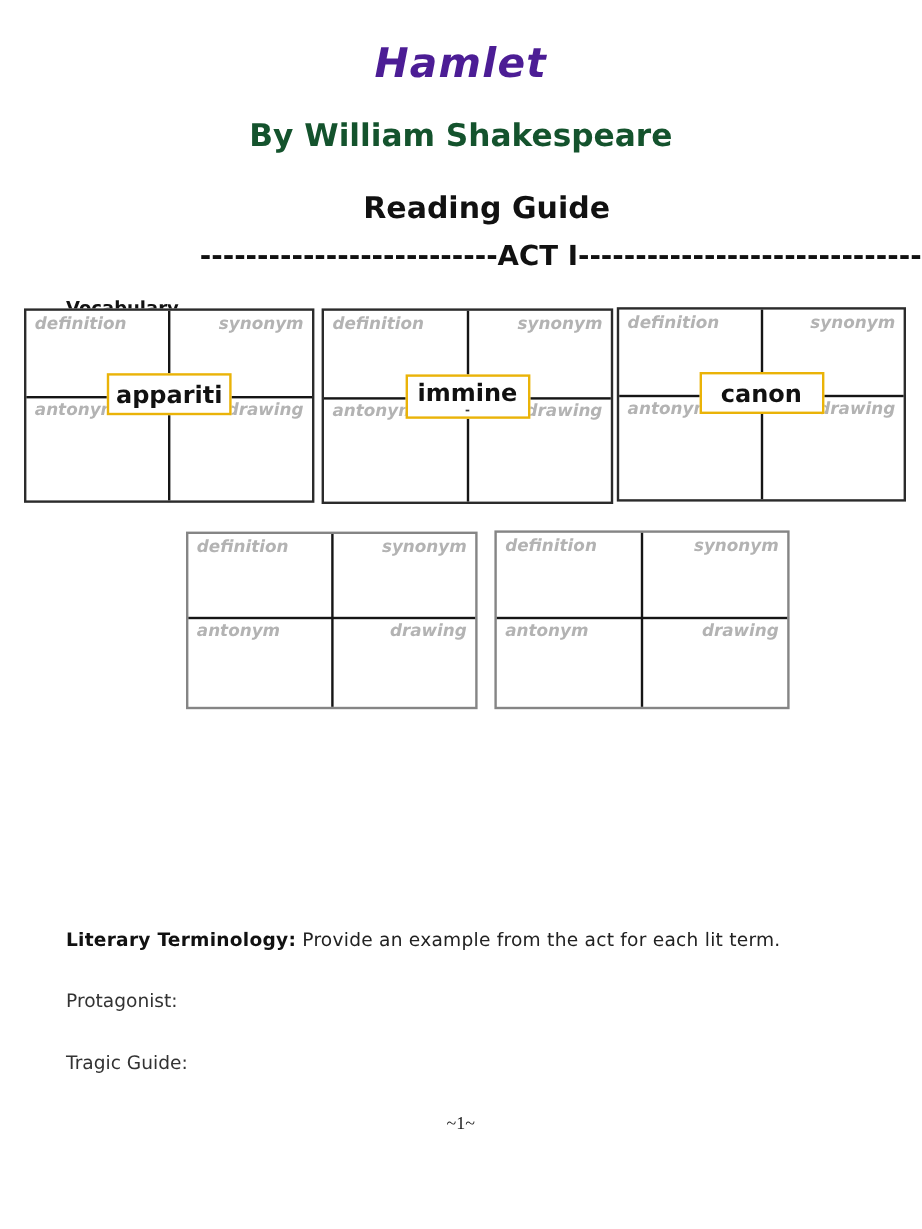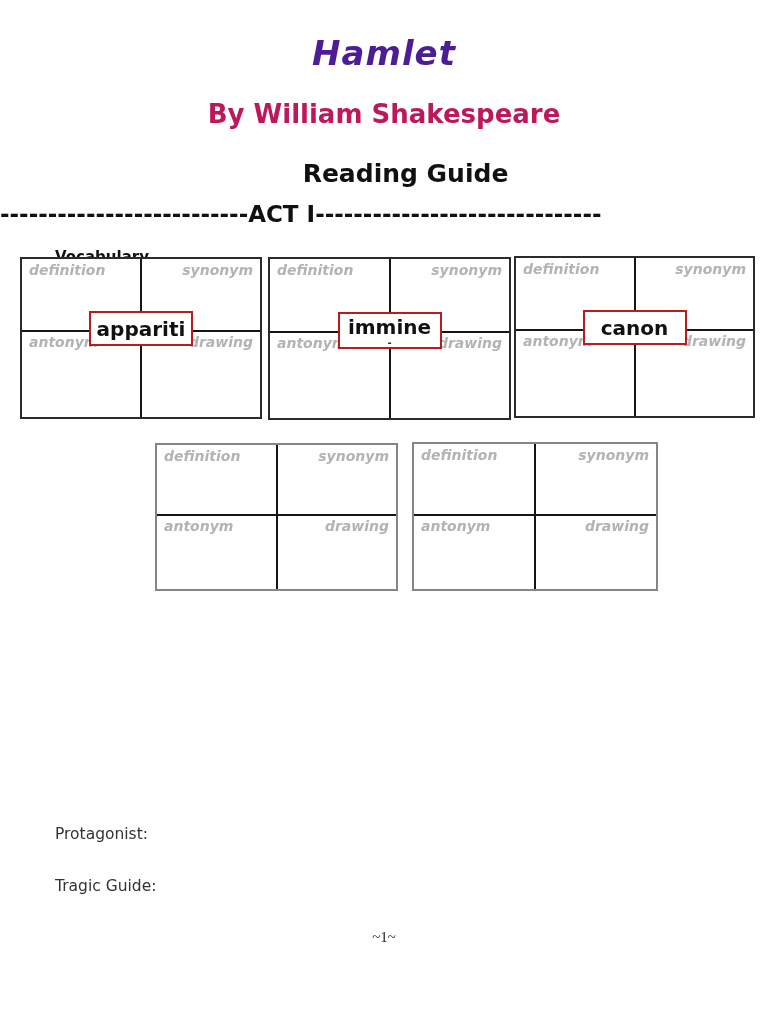--- a/index.html
+++ b/index.html
@@ -10,29 +10,29 @@
     overflow:hidden; margin:0 auto;
   }
   
   .doc-title {
     position:absolute; top:33px; left:0; width:100%;
     text-align:center; font-size:34px; font-weight:bold; font-style:italic;
     color:#4c1d95; letter-spacing:1px;
   }
   .author-line {
     position:absolute; top:99px; left:0; width:100%;
-    text-align:center; font-size:26px; font-weight:bold; color:#be185d;
+    text-align:center; font-size:26px; font-weight:bold; color:#14532d;
   }
   .subtitle {
     position:absolute; top:159px; left:0; width:100%;
     text-align:center; font-size:25px; font-weight:bold; color:#111;padding-left:43px;
   }
   .act-divider {
     position:absolute; top:201px; left:0; width:100%;
-    text-align:left; font-size:23px; font-weight:bold; color:#111;
+    text-align:right; font-size:23px; font-weight:bold; color:#111;
     white-space:nowrap; letter-spacing:0px;
   }
   .vocab-label {
     position:absolute; top:248px; left:55px;
     font-size:15px; font-weight:bold; color:#111;
   }
   
   .vbox { position:absolute; background:#fff;padding-left:39px; }
   .vbox.row1 { border:2px solid #2b2b2b; }
   .vbox.row2 { border:2px solid #858585; }
@@ -50,21 +50,21 @@
     color:#b3b3b3; z-index:1; white-space:nowrap;
   }
   .ql.tl { top:3px; left:7px; }
   .ql.tr { top:3px; right:7px; }
   .row1 .ql.bl { top:calc(45% + 4px); left:7px; }
   .row1 .ql.br { top:calc(45% + 4px); right:7px; }
   .row2 .ql.bl { top:calc(48% + 4px); left:7px; }
   .row2 .ql.br { top:calc(48% + 4px); right:7px; }
   .wordbox {
     position:absolute; left:50%; transform:translateX(-50%);
-    z-index:2; background:#fff; border:2px solid #b91c1c;
+    z-index:2; background:#fff; border:2px solid #eab308;
     min-width:104px; max-width:108px; min-height:35px;
     display:flex; flex-direction:column; align-items:center; justify-content:center;
     padding:1px 2px; overflow:hidden;
   }
   .row1 .wordbox { top:calc(45% - 19px); }
   .row2 .wordbox { top:calc(48% - 19px); }
   .wordbox .w {
     font-size:20px; font-weight:bold; color:#111; line-height:24px;
     white-space:nowrap;
   }
@@ -151,18 +151,21 @@
 
   <div class="vbox row2 b5">
     <span class="ql tl">definition</span>
     <span class="ql tr">synonym</span>
     <span class="ql bl">antonym</span>
     <span class="ql br">drawing</span>
     <div class="vline"></div>
     <div class="hline"></div>
   </div>
 
+  <div class="lit-line">
+    <span class="bold">Literary Terminology:</span><span> Provide an example from the act for each lit term.</span>
+  </div>
   <div class="lit-item protagonist">Protagonist:</div>
   <div class="lit-item tragic-flaw">Tragic Guide:</div>
 
   <div class="page-number">~1~</div>
 
 </div>
 
 </body></html>

